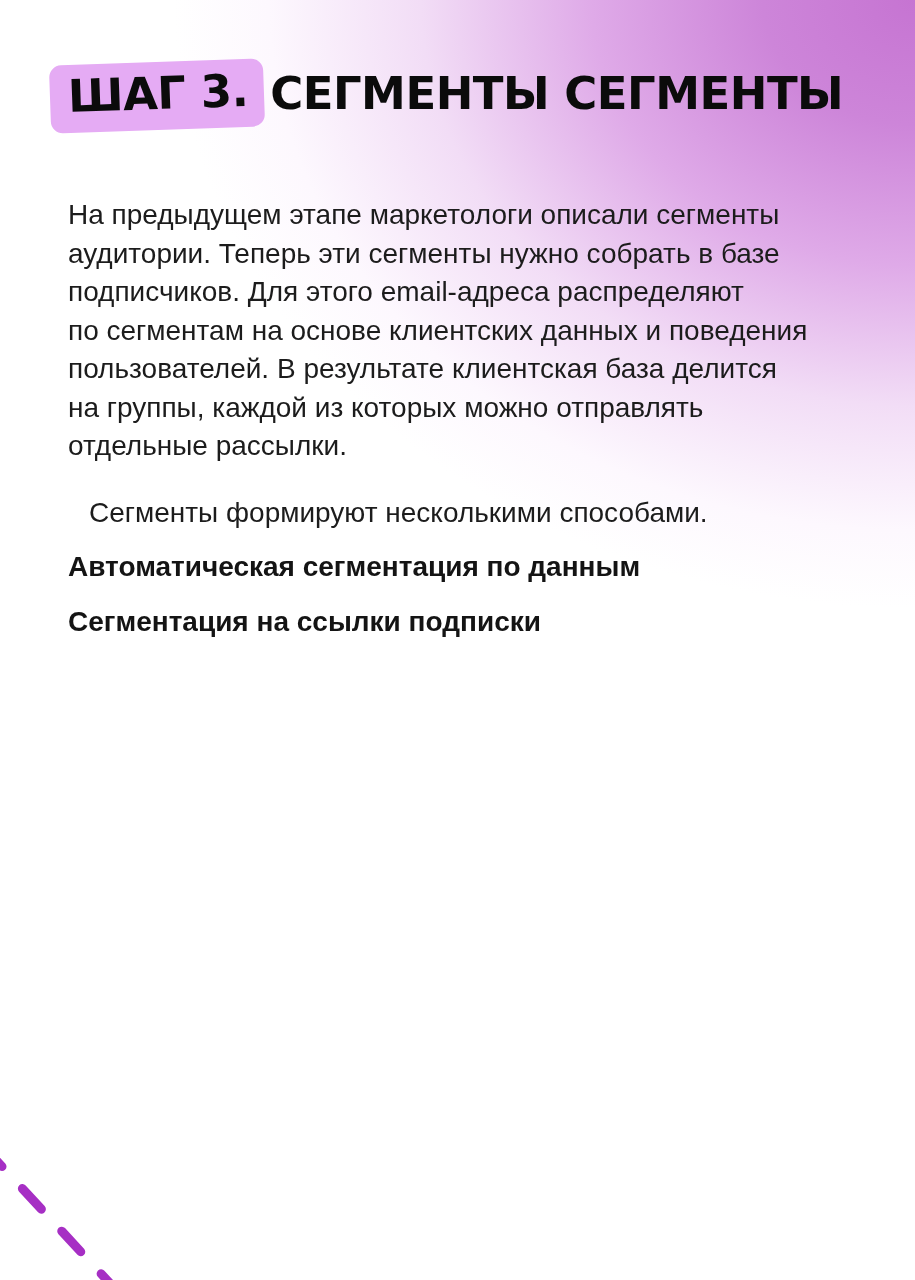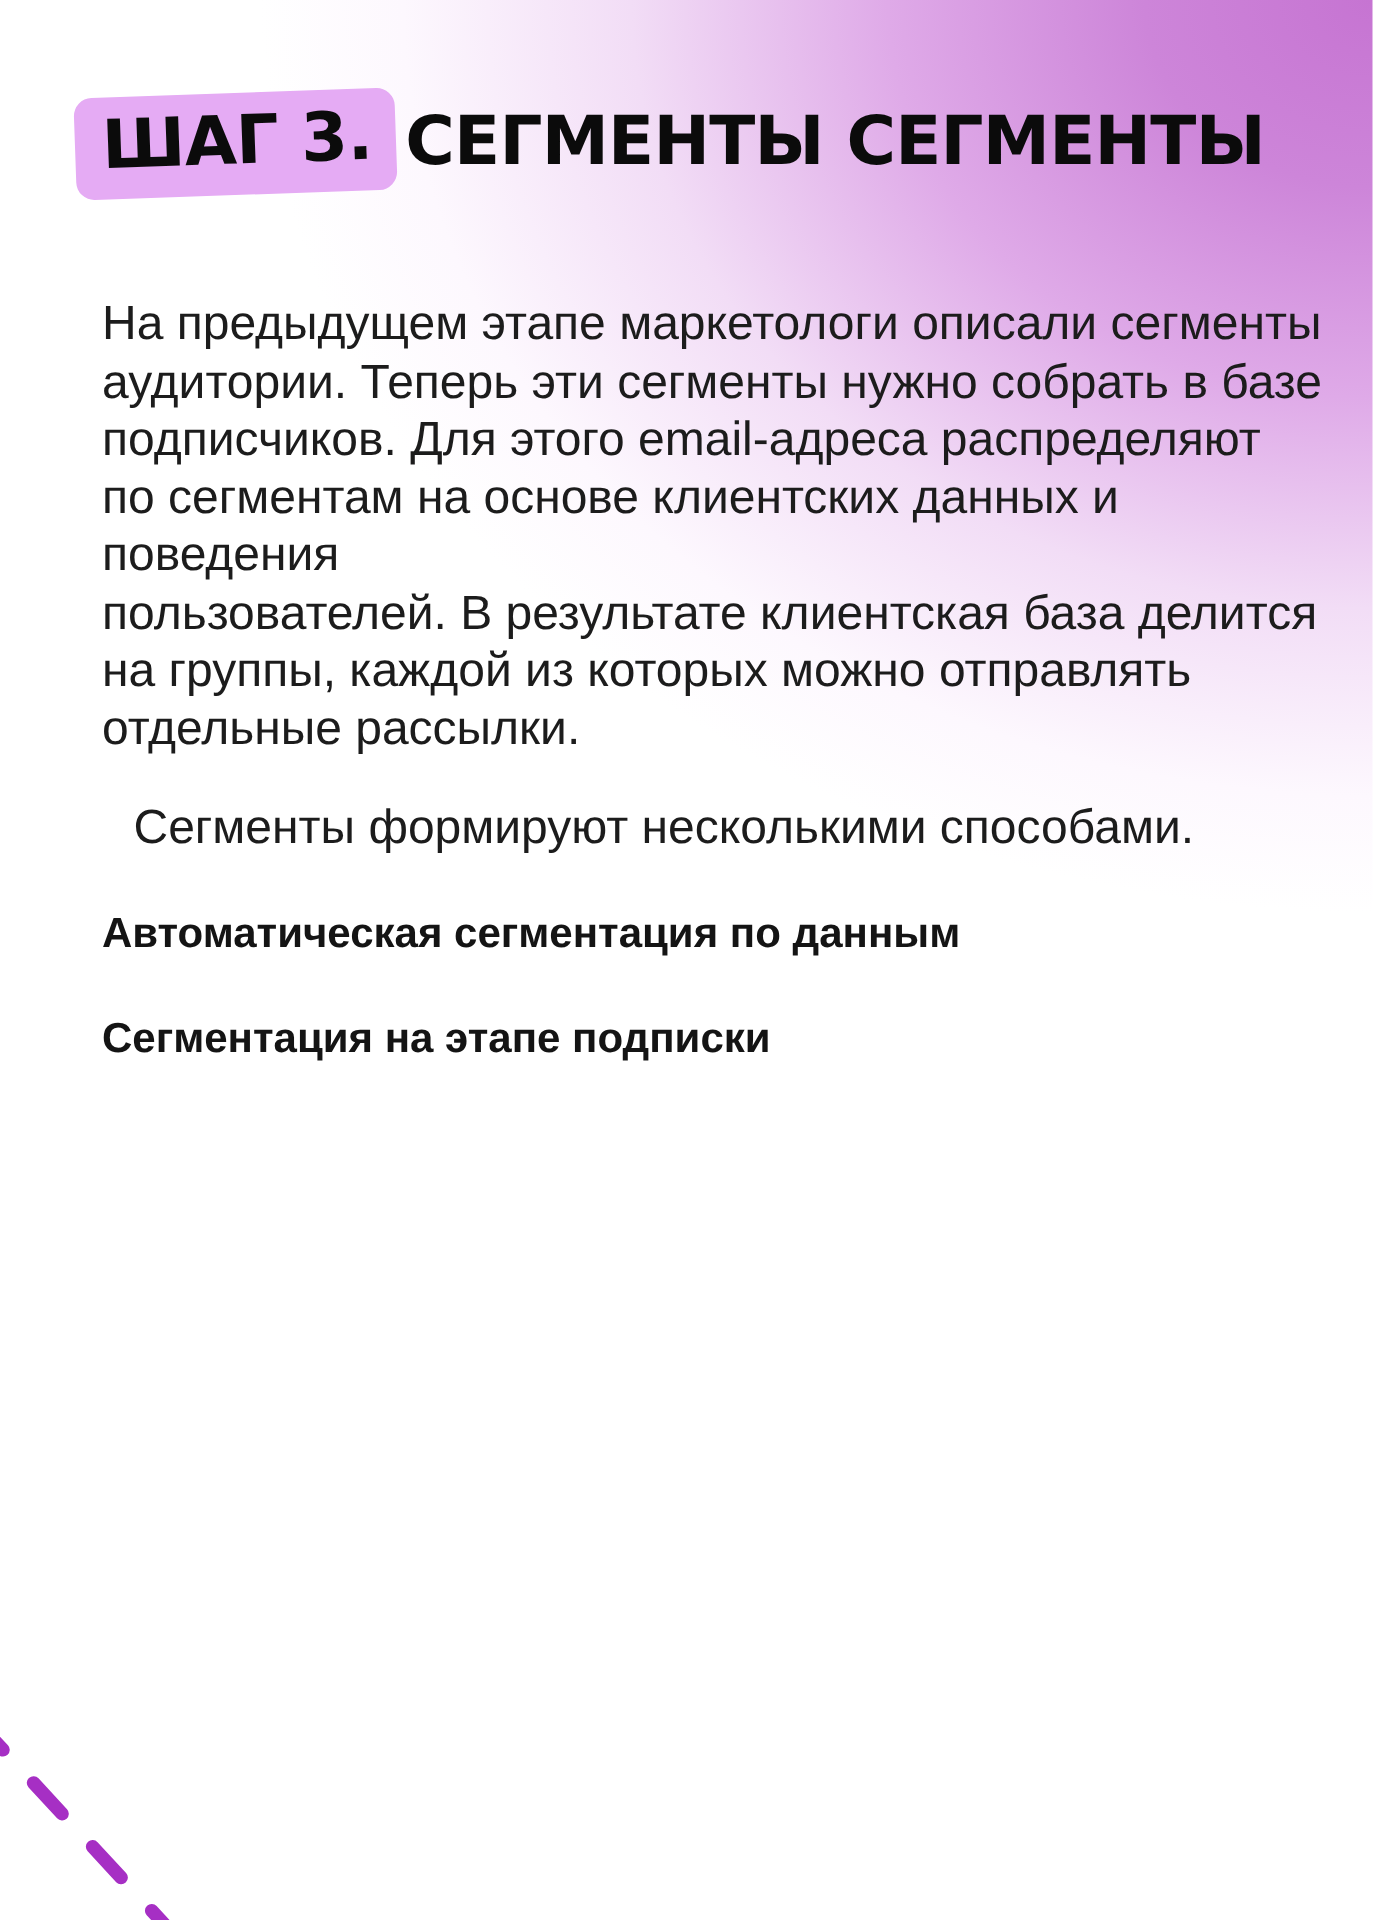--- a/index.html
+++ b/index.html
@@ -47,29 +47,29 @@
     display: inline-block;
     background: #e5abf4;
     border-radius: 12px;
     padding: 2px 16px 6px 18px;
     margin-left: -18px;
     margin-right: 6px;
     transform: rotate(-2deg);
   }
 
   .body-text {
-    font-size: 32px;
+    font-size: 28px;
     line-height: 38.5px;
     white-space: pre-line;
     color: #1c1c1c;
   }
 
   .lead { margin-top: 28px; margin-left: 21px; }
 
-  .section { margin-top: 32px; }
+  .section { margin-top: 16px; }
 
   .section-heading {
     font-size: 28px;
     line-height: 38.5px;
     font-weight: bold;
     color: #141414;
   }
 
   .dashes {
     position: absolute;
@@ -100,21 +100,21 @@
     <p class="body-text lead">Сегменты формируют несколькими способами.</p>
 
     <div class="section">
       <div class="section-heading">Автоматическая сегментация по данным</div>
     </div>
 
     <div class="section">
     </div>
 
     <div class="section">
-      <div class="section-heading">Сегментация на этапе подписки</div>
+      <div class="section-heading">Сегментация на ссылки подписки</div>
     </div>
 
   </div>
 
   <svg class="dashes" viewBox="0 0 200 180" xmlns="http://www.w3.org/2000/svg" aria-hidden="true">
     <line x1="-17" y1="46" x2="130" y2="205" stroke="#a62fc4" stroke-width="9" stroke-linecap="round" stroke-dasharray="28 30"></line>
   </svg>
 
 </div>
 

